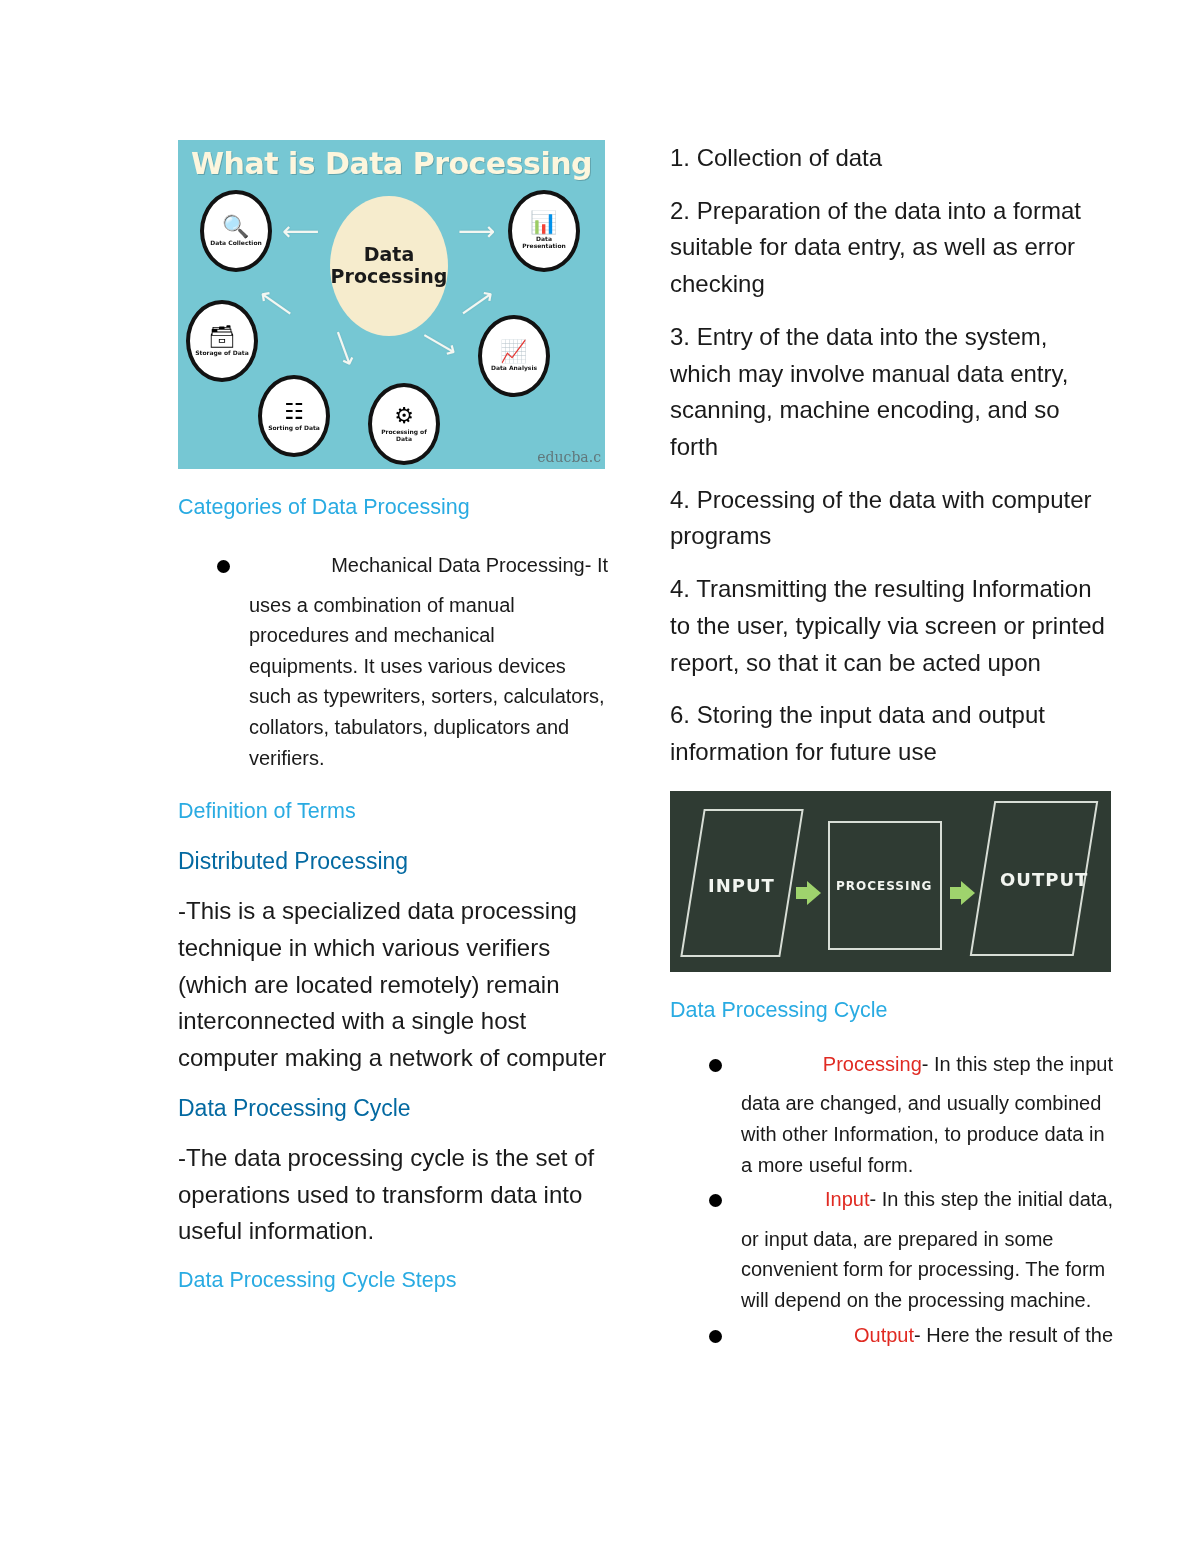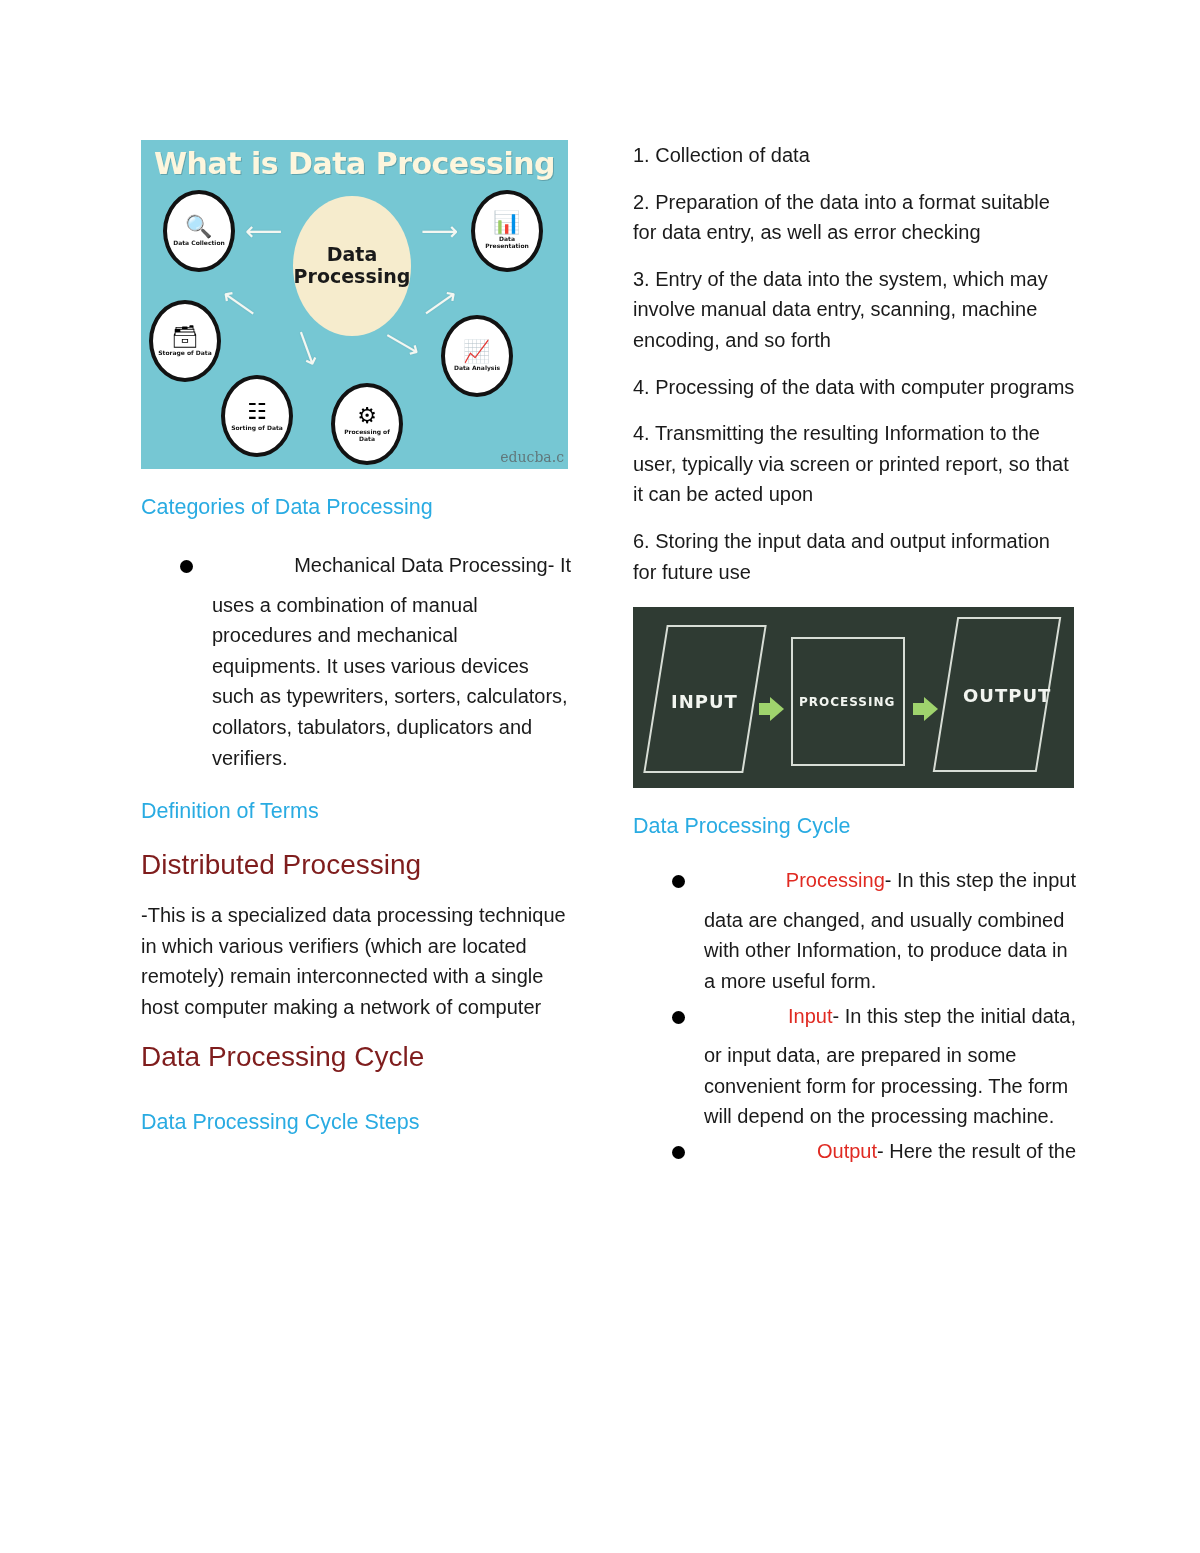--- a/index.html
+++ b/index.html
@@ -16,20 +16,21 @@
     position: relative;
     width: 1200px;
     height: 1553px;
     background: #ffffff;
     overflow: hidden;
   }
   .col {
     position: absolute;
     top: 0;
     width: 430px;
+    margin-left: 37px;
   }
   .col-left  { left: 141px; }
   .col-right { left: 633px; width: 443px; }
 
   
   .fig1 {
     position: relative;
     width: 427px;
     height: 329px;
     margin-top: 140px;
@@ -123,28 +124,28 @@
 
   
   h2.head-cyan {
     font-size: 21.5px;
     font-weight: normal;
     color: #29abe2;
     margin: 0;
     line-height: 1.35;
   }
   h3.head-red {
-    font-size: 28px;
+    font-size: 23px;
     font-weight: normal;
-    color: #7f1d1d;
+    color: #0369a1;
     margin: 0;
     line-height: 1.35;
   }
   p.body {
-    font-size: 20px;
+    font-size: 24px;
     line-height: 1.53;
     margin: 0;
     color: #1a1a1a;
   }
   .sp-16 { height: 16px; }
   .sp-20 { height: 20px; }
   .sp-24 { height: 24px; }
   .sp-28 { height: 28px; }
   .sp-34 { height: 34px; }
 
@@ -319,20 +320,21 @@
     <div class="sp-16"></div>
 
     <p class="body">-This is a specialized data processing technique in which various verifiers (which are located remotely) remain interconnected with a single host computer making a network of computer</p>
 
     <div class="sp-16"></div>
 
     <h3 class="head-red">Data Processing Cycle</h3>
 
     <div class="sp-16"></div>
 
+    <p class="body">-The data processing cycle is the set of operations used to transform data into useful information.</p>
 
     <div class="sp-16"></div>
 
     <h2 class="head-cyan">Data Processing Cycle Steps</h2>
   </div>
 
   <div class="col col-right">
 
     <div class="sp-34" style="height:140px"></div>
 

